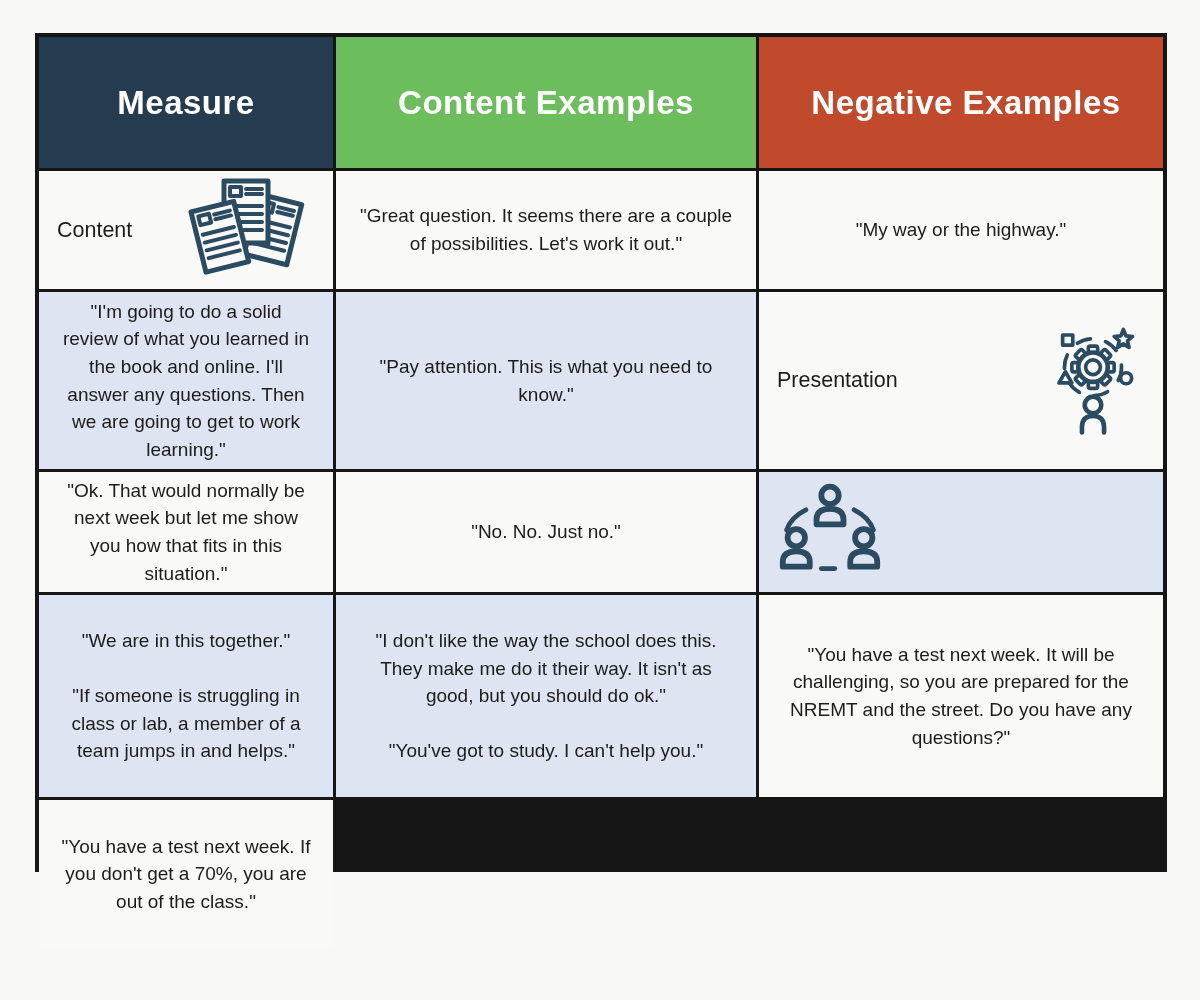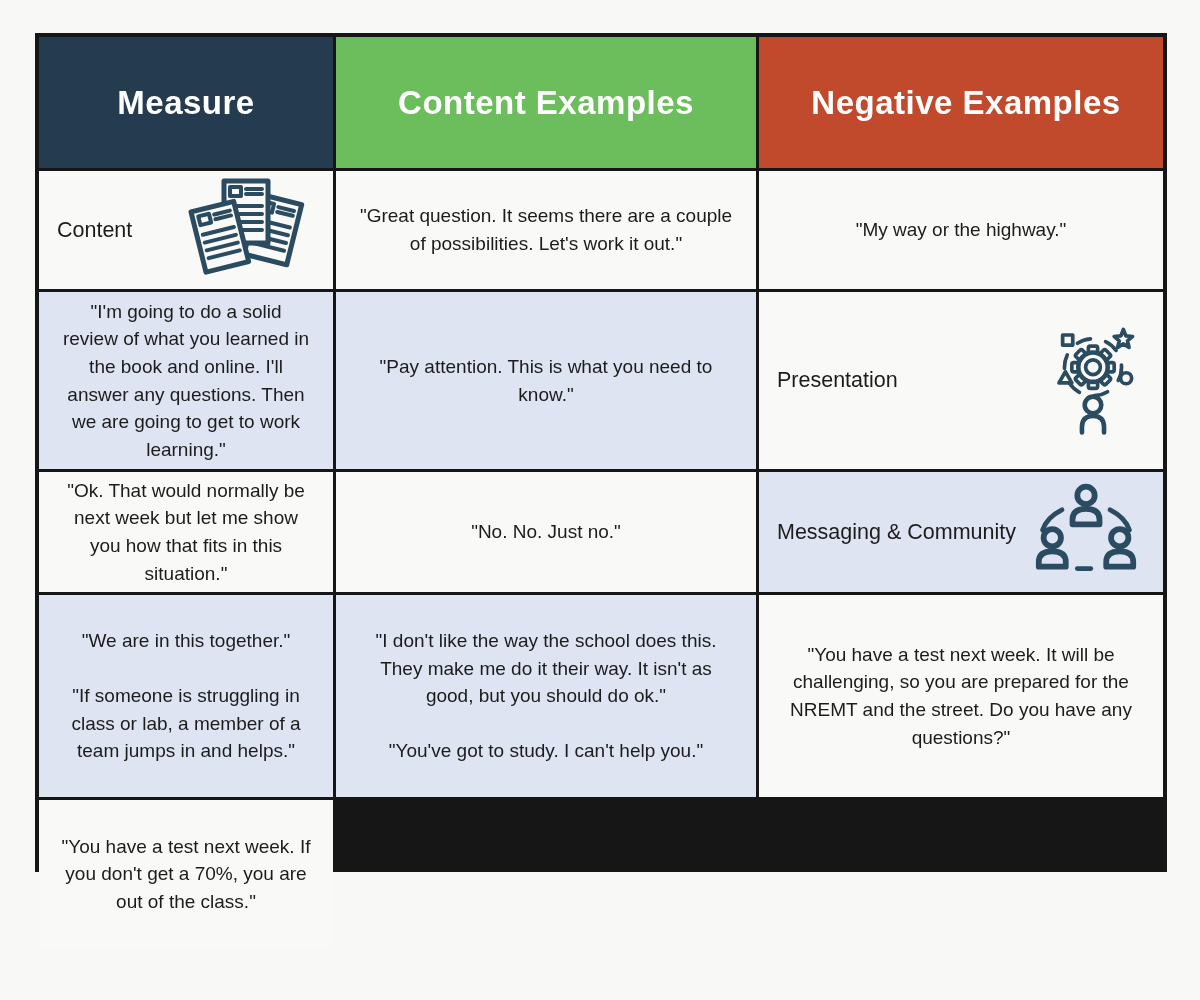--- a/index.html
+++ b/index.html
@@ -116,21 +116,20 @@
       <circle class="nofill" cx="86" cy="56" r="6" stroke-width="4"></circle>
 
       <circle class="nofill" cx="50" cy="85" r="9"></circle>
       <path class="nofill" d="M38 115 v-6 q0-12 12-12 q12 0 12 12 v6"></path>
     </svg>
   </div>
   <div class="cell body light">"Ok. That would normally be next week but let me show you how that fits in this situation."</div>
   <div class="cell body light">"No. No. Just no."</div>
 
   <div class="cell measure blue">
-    <span class="mlabel">Messaging &amp; Community</span>
     <svg class="icon" width="106" height="98" viewBox="0 0 110 100" stroke="currentColor" stroke-width="6" stroke-linecap="round" stroke-linejoin="round">
 
       <circle class="nofill" cx="55" cy="12" r="9"></circle>
       <path class="nofill" d="M41 42 v-5 q0-11 14-11 q14 0 14 11 v5 z"></path>
 
       <circle class="nofill" cx="20" cy="56" r="9"></circle>
       <path class="nofill" d="M6 86 v-5 q0-11 14-11 q14 0 14 11 v5 z"></path>
 
       <circle class="nofill" cx="90" cy="56" r="9"></circle>
       <path class="nofill" d="M76 86 v-5 q0-11 14-11 q14 0 14 11 v5 z"></path>

